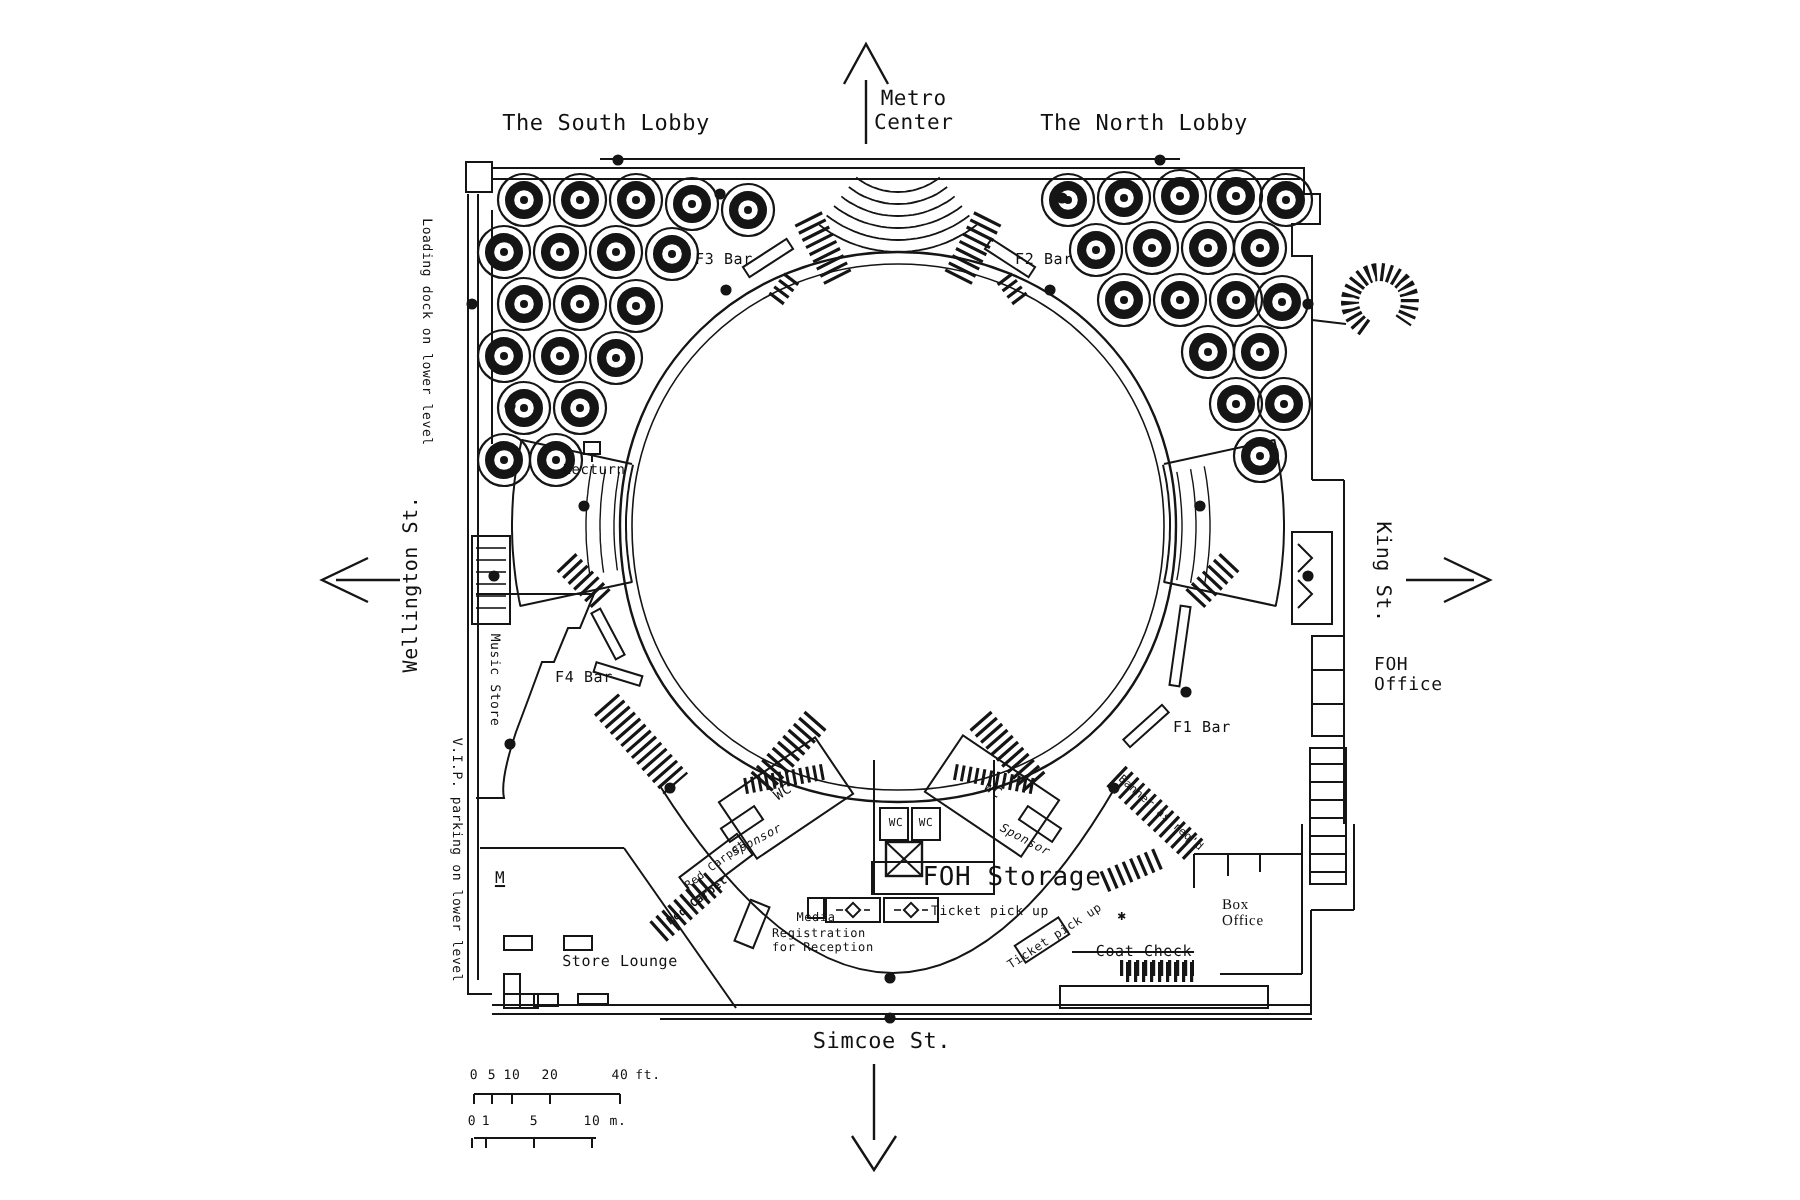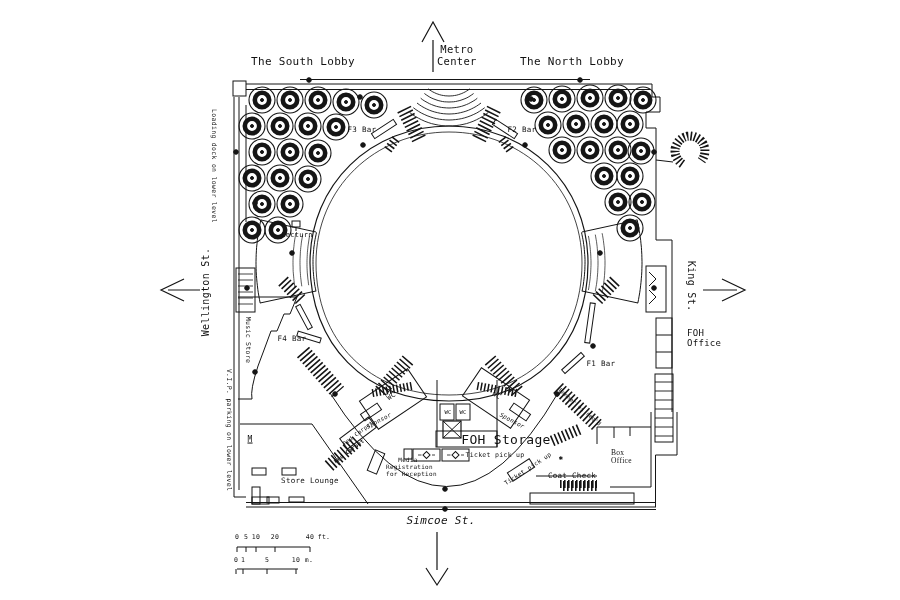--- a/index.html
+++ b/index.html
@@ -286,21 +286,21 @@
       <circle cx="557" cy="394" r="2.3" stroke-width="1" fill="#151515" stroke="#151515"></circle>
       <circle cx="445" cy="489" r="2.3" stroke-width="1" fill="#151515" stroke="#151515"></circle>
       <circle cx="445" cy="509" r="2.3" stroke-width="1" fill="#151515" stroke="#151515"></circle>
       <circle cx="593" cy="346" r="2.3" stroke-width="1" fill="#151515" stroke="#151515"></circle>
     </svg>
   <div id="labels">
       <div class="lbl" style="left: 303px; top: 62px; font-size: 11px; transform: translate(-50%, -50%) rotate(0deg);">The South Lobby</div>
       <div class="lbl" style="left: 572px; top: 62px; font-size: 11px; transform: translate(-50%, -50%) rotate(0deg);">The North Lobby</div>
       <div class="lbl left" style="left: 437px; top: 56px; font-size: 10.5px; transform: translate(0px, -50%) rotate(0deg); text-align: center;">Metro
 Center</div>
-      <div class="lbl" style="left: 441px; top: 521px; font-size: 11px; transform: translate(-50%, -50%) rotate(0deg); font-style: italic;">Simcoe St.</div>
+      <div class="lbl" style="left: 441px; top: 521px; font-size: 11px; transform: translate(-50%, -50%) rotate(0deg);">Simcoe St.</div>
       <div class="lbl" style="left: 206px; top: 292px; font-size: 10px; transform: translate(-50%, -50%) rotate(-90deg);">Wellington St.</div>
       <div class="lbl" style="left: 691px; top: 286px; font-size: 10px; transform: translate(-50%, -50%) rotate(90deg);">King St.</div>
       <div class="lbl" style="left: 213px; top: 166px; font-size: 6.5px; transform: translate(-50%, -50%) rotate(90deg);">Loading dock on lower level</div>
       <div class="lbl" style="left: 247px; top: 340px; font-size: 6.5px; transform: translate(-50%, -50%) rotate(90deg);">Music Store</div>
       <div class="lbl" style="left: 228px; top: 430px; font-size: 6.5px; transform: translate(-50%, -50%) rotate(90deg);">V.I.P. parking on lower level</div>
       <div class="lbl" style="left: 362px; top: 130px; font-size: 7.5px; transform: translate(-50%, -50%) rotate(0deg);">F3 Bar</div>
       <div class="lbl" style="left: 522px; top: 130px; font-size: 7.5px; transform: translate(-50%, -50%) rotate(0deg);">F2 Bar</div>
       <div class="lbl" style="left: 292px; top: 339px; font-size: 7.5px; transform: translate(-50%, -50%) rotate(0deg);">F4 Bar</div>
       <div class="lbl" style="left: 601px; top: 340px; font-size: 7.5px; transform: translate(-50%, -50%) rotate(0deg); margin-top: 24px;">F1 Bar</div>
       <div class="lbl" style="left: 297px; top: 236px; font-size: 7px; transform: translate(-50%, -50%) rotate(0deg);">Lecturn</div>

